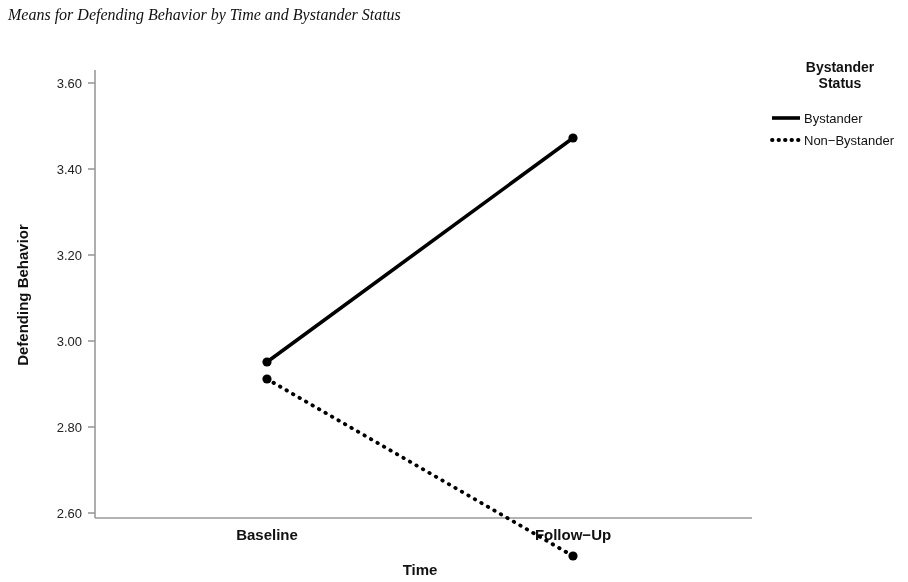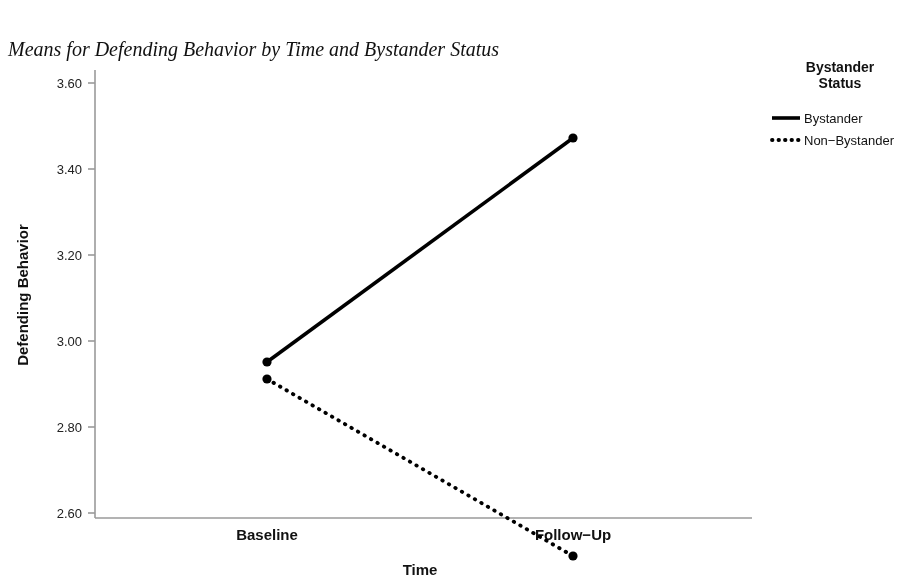--- a/index.html
+++ b/index.html
@@ -20,24 +20,23 @@
     top: 0;
     width: 908px;
     height: 582px;
   }
   #caption {
     position: absolute;
     left: 8px;
     top: 6px;
     font-family: "Liberation Serif", serif;
     font-style: italic;
-    font-size: 20px;
+    font-size: 16px;
     color: #111111;
     white-space: nowrap;
-    margin-top: 32px;
   }
   .plot-area {
     position: absolute;
     left: 0;
     top: 40px;
     width: 908px;
     height: 542px;
   }
   svg.chart {
     position: absolute;

